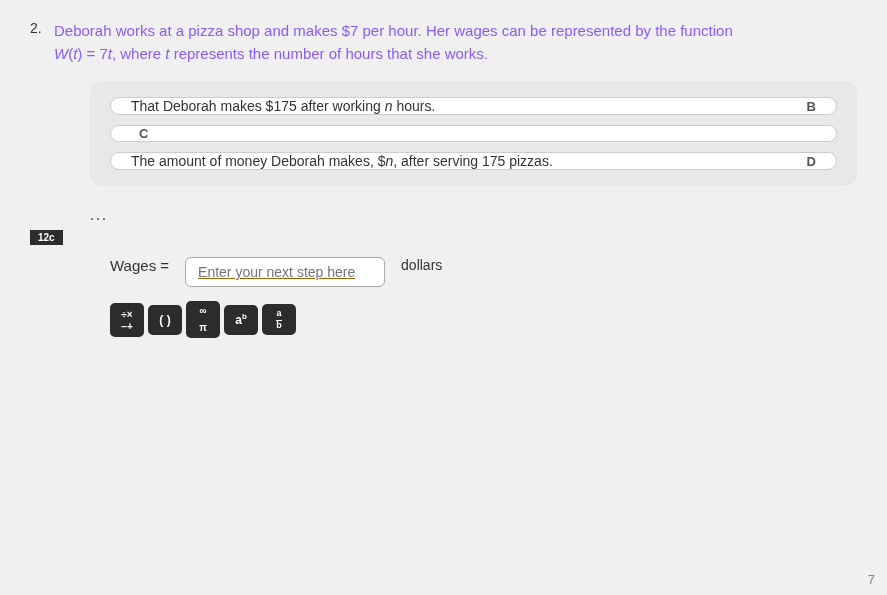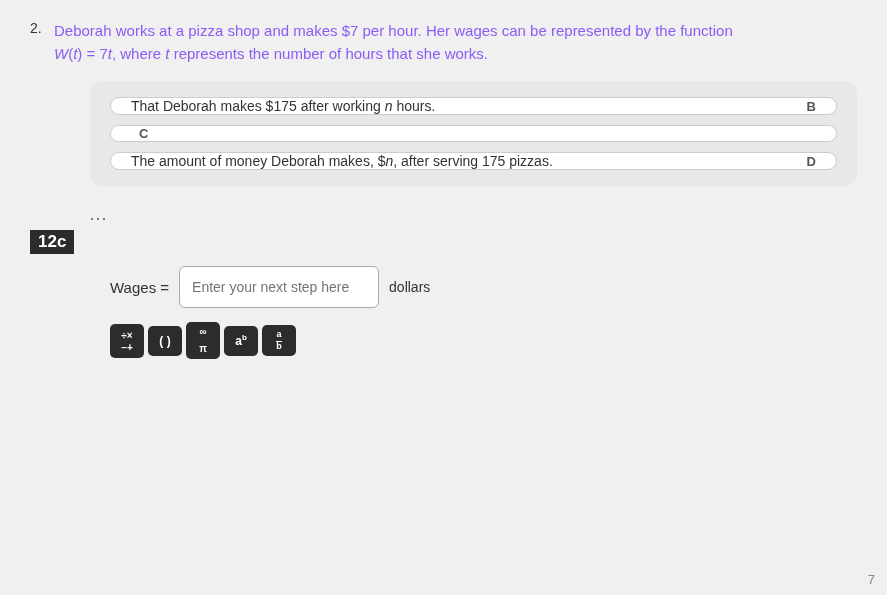--- a/index.html
+++ b/index.html
@@ -85,61 +85,62 @@
     .section-12c {
       display: flex;
       align-items: flex-start;
       gap: 8px;
       margin-bottom: 12px;
     }
 
     .badge-12c {
       background: #2c2c2c;
       color: white;
-      font-size: 17px;
+      font-size: 10px;
       font-weight: bold;
       font-family: Arial, sans-serif;
       padding: 2px 8px;
       border-radius: 0;
       white-space: nowrap;
       margin-top: 2px;
     }
 
     .section-12c-text {
       font-size: 15px;
       color: #222;
       font-family: Arial, sans-serif;
       line-height: 1.5;
     }
 
     .wages-row {
       display: flex;
-      align-items: center;
-      gap: 10px;
+      align-items: flex-start;
+      gap: 16px;
       margin-left: 80px;
       margin-bottom: 14px;
       margin-top: 12px;
     }
 
     .wages-label {
       font-size: 15px;
       color: #333;
       font-family: Arial, sans-serif;
     }
 
     .wages-input {
       border: 1.5px solid #aaa;
       border-radius: 6px;
-      padding: 12px 12px;
+      padding: 6px 12px;
       font-size: 14px;
       color: #a16207;
       font-family: Arial, sans-serif;
       width: 200px;
       background: white;
       outline: none;
+      text-decoration: underline;
     }
 
     .wages-unit {
       font-size: 14px;
       color: #333;
       font-family: Arial, sans-serif;
     }
 
     .toolbar {
       display: flex;

